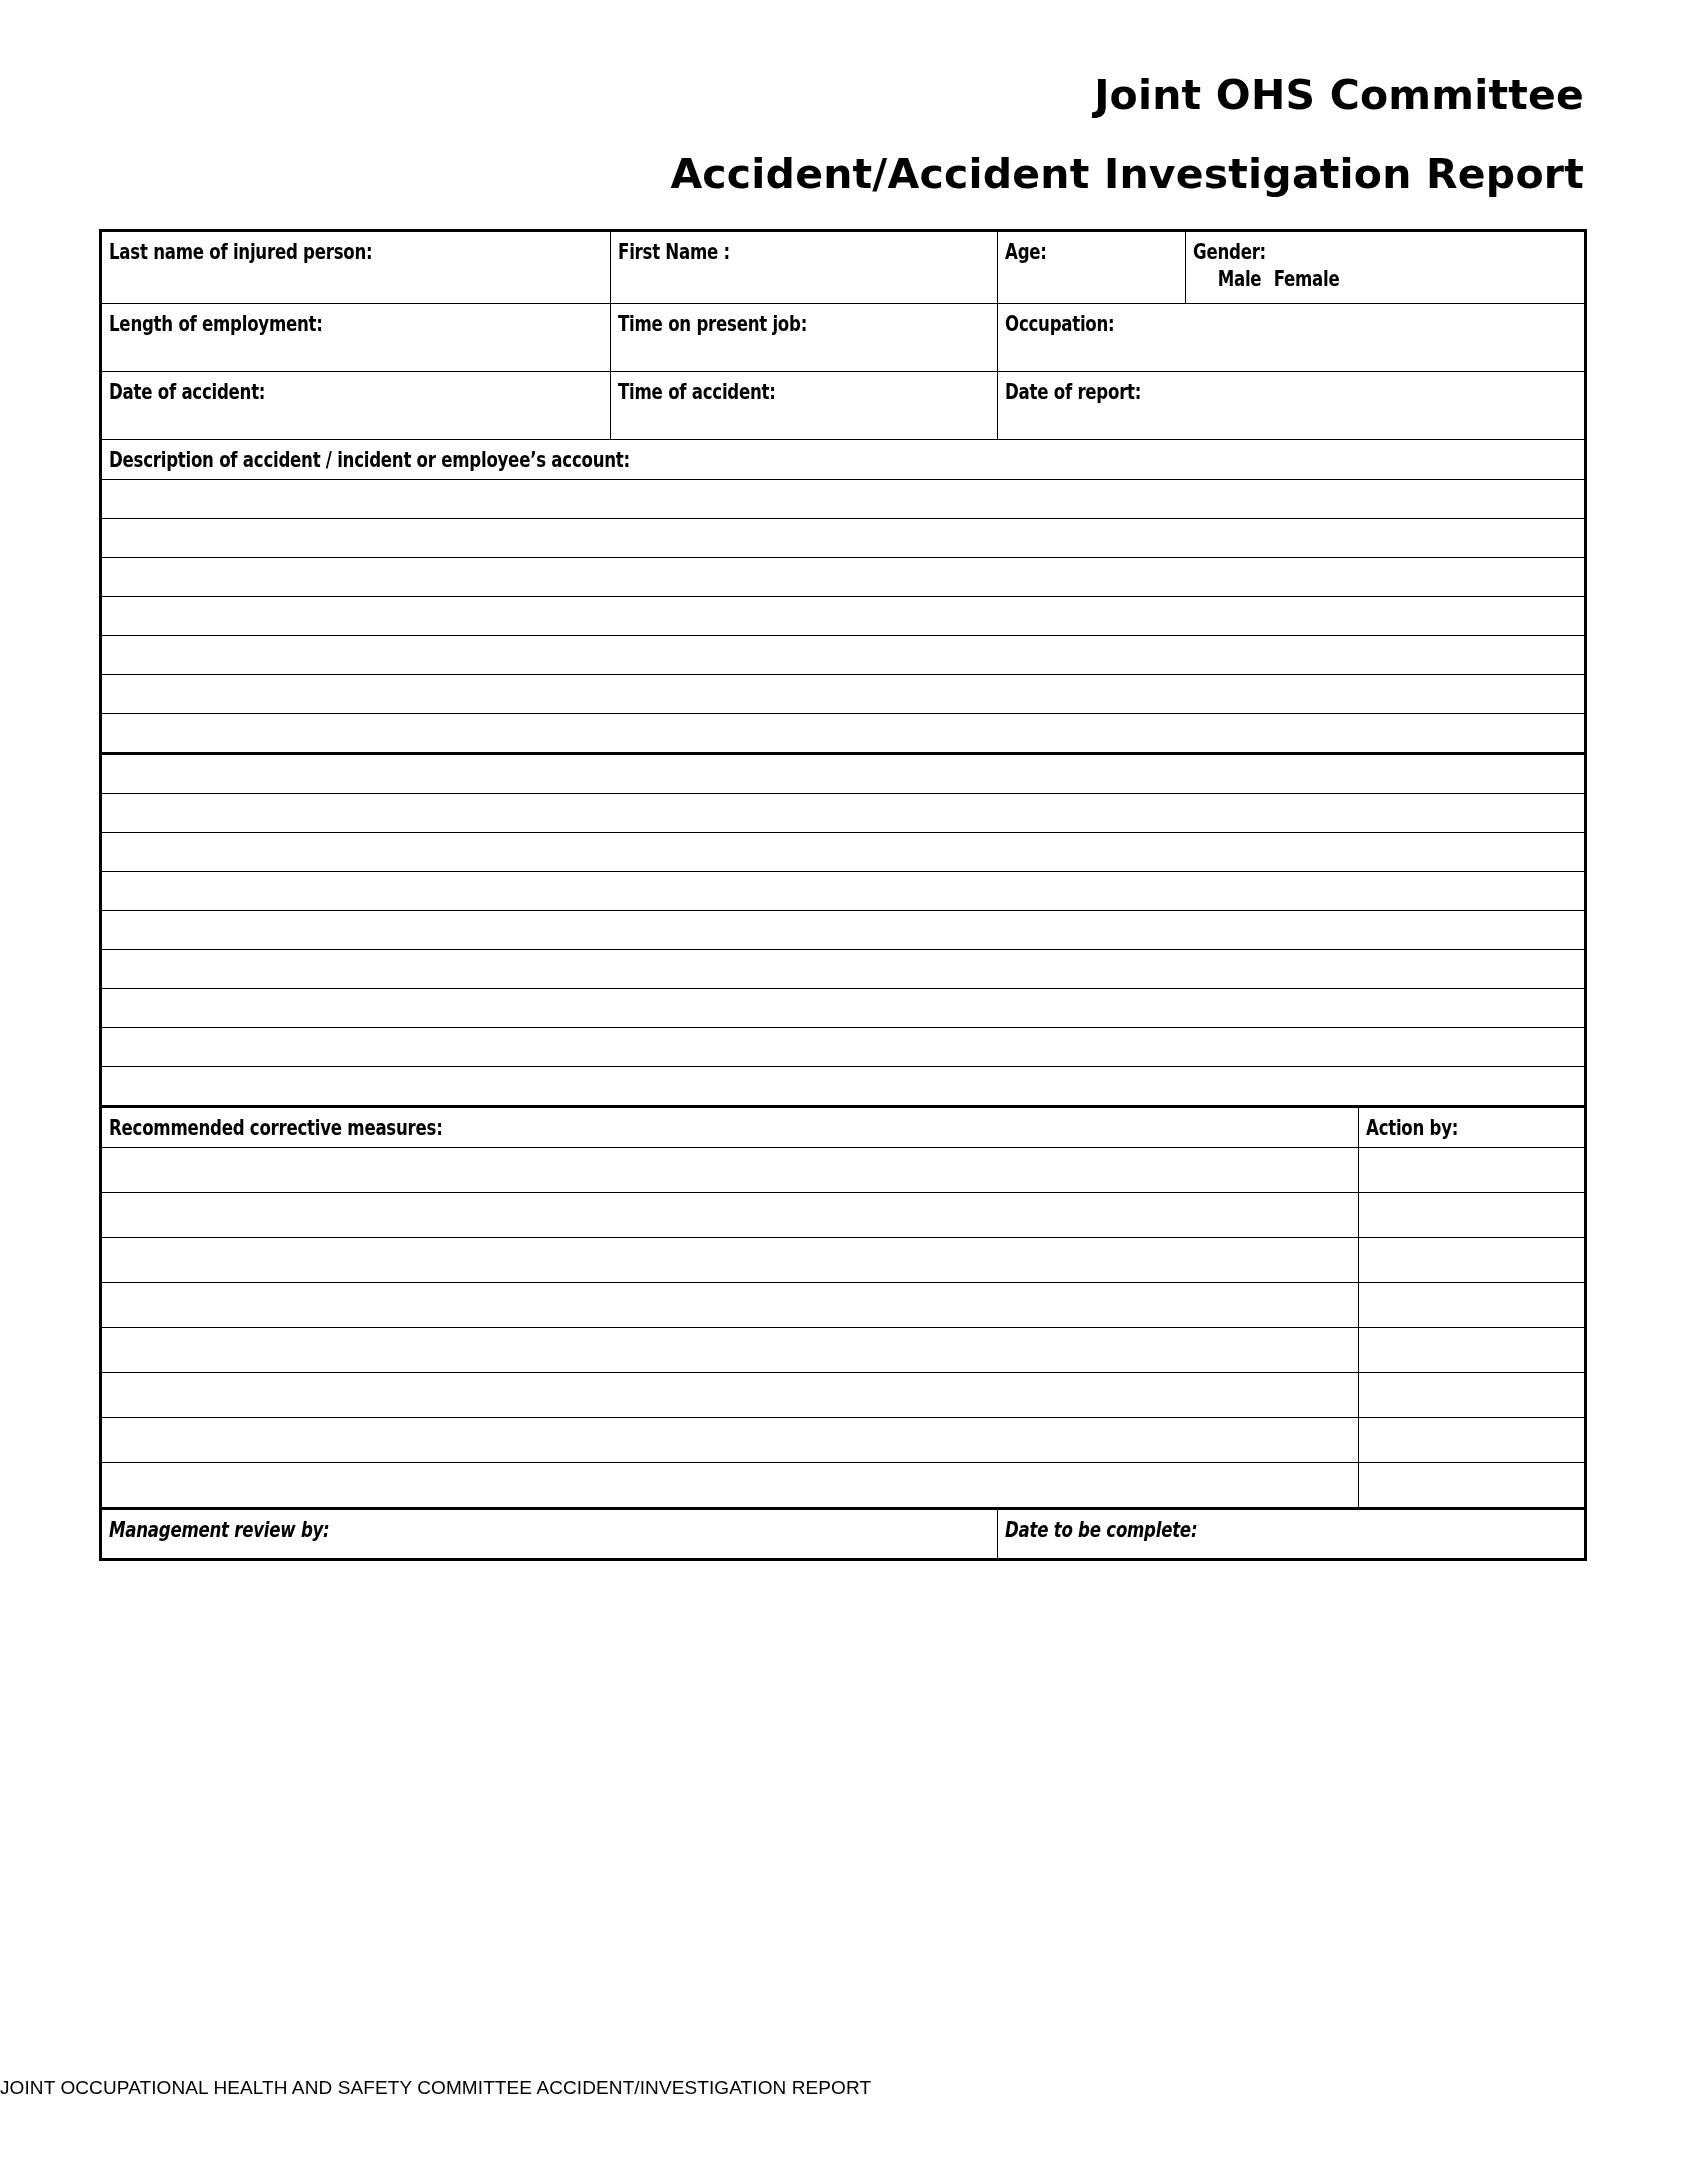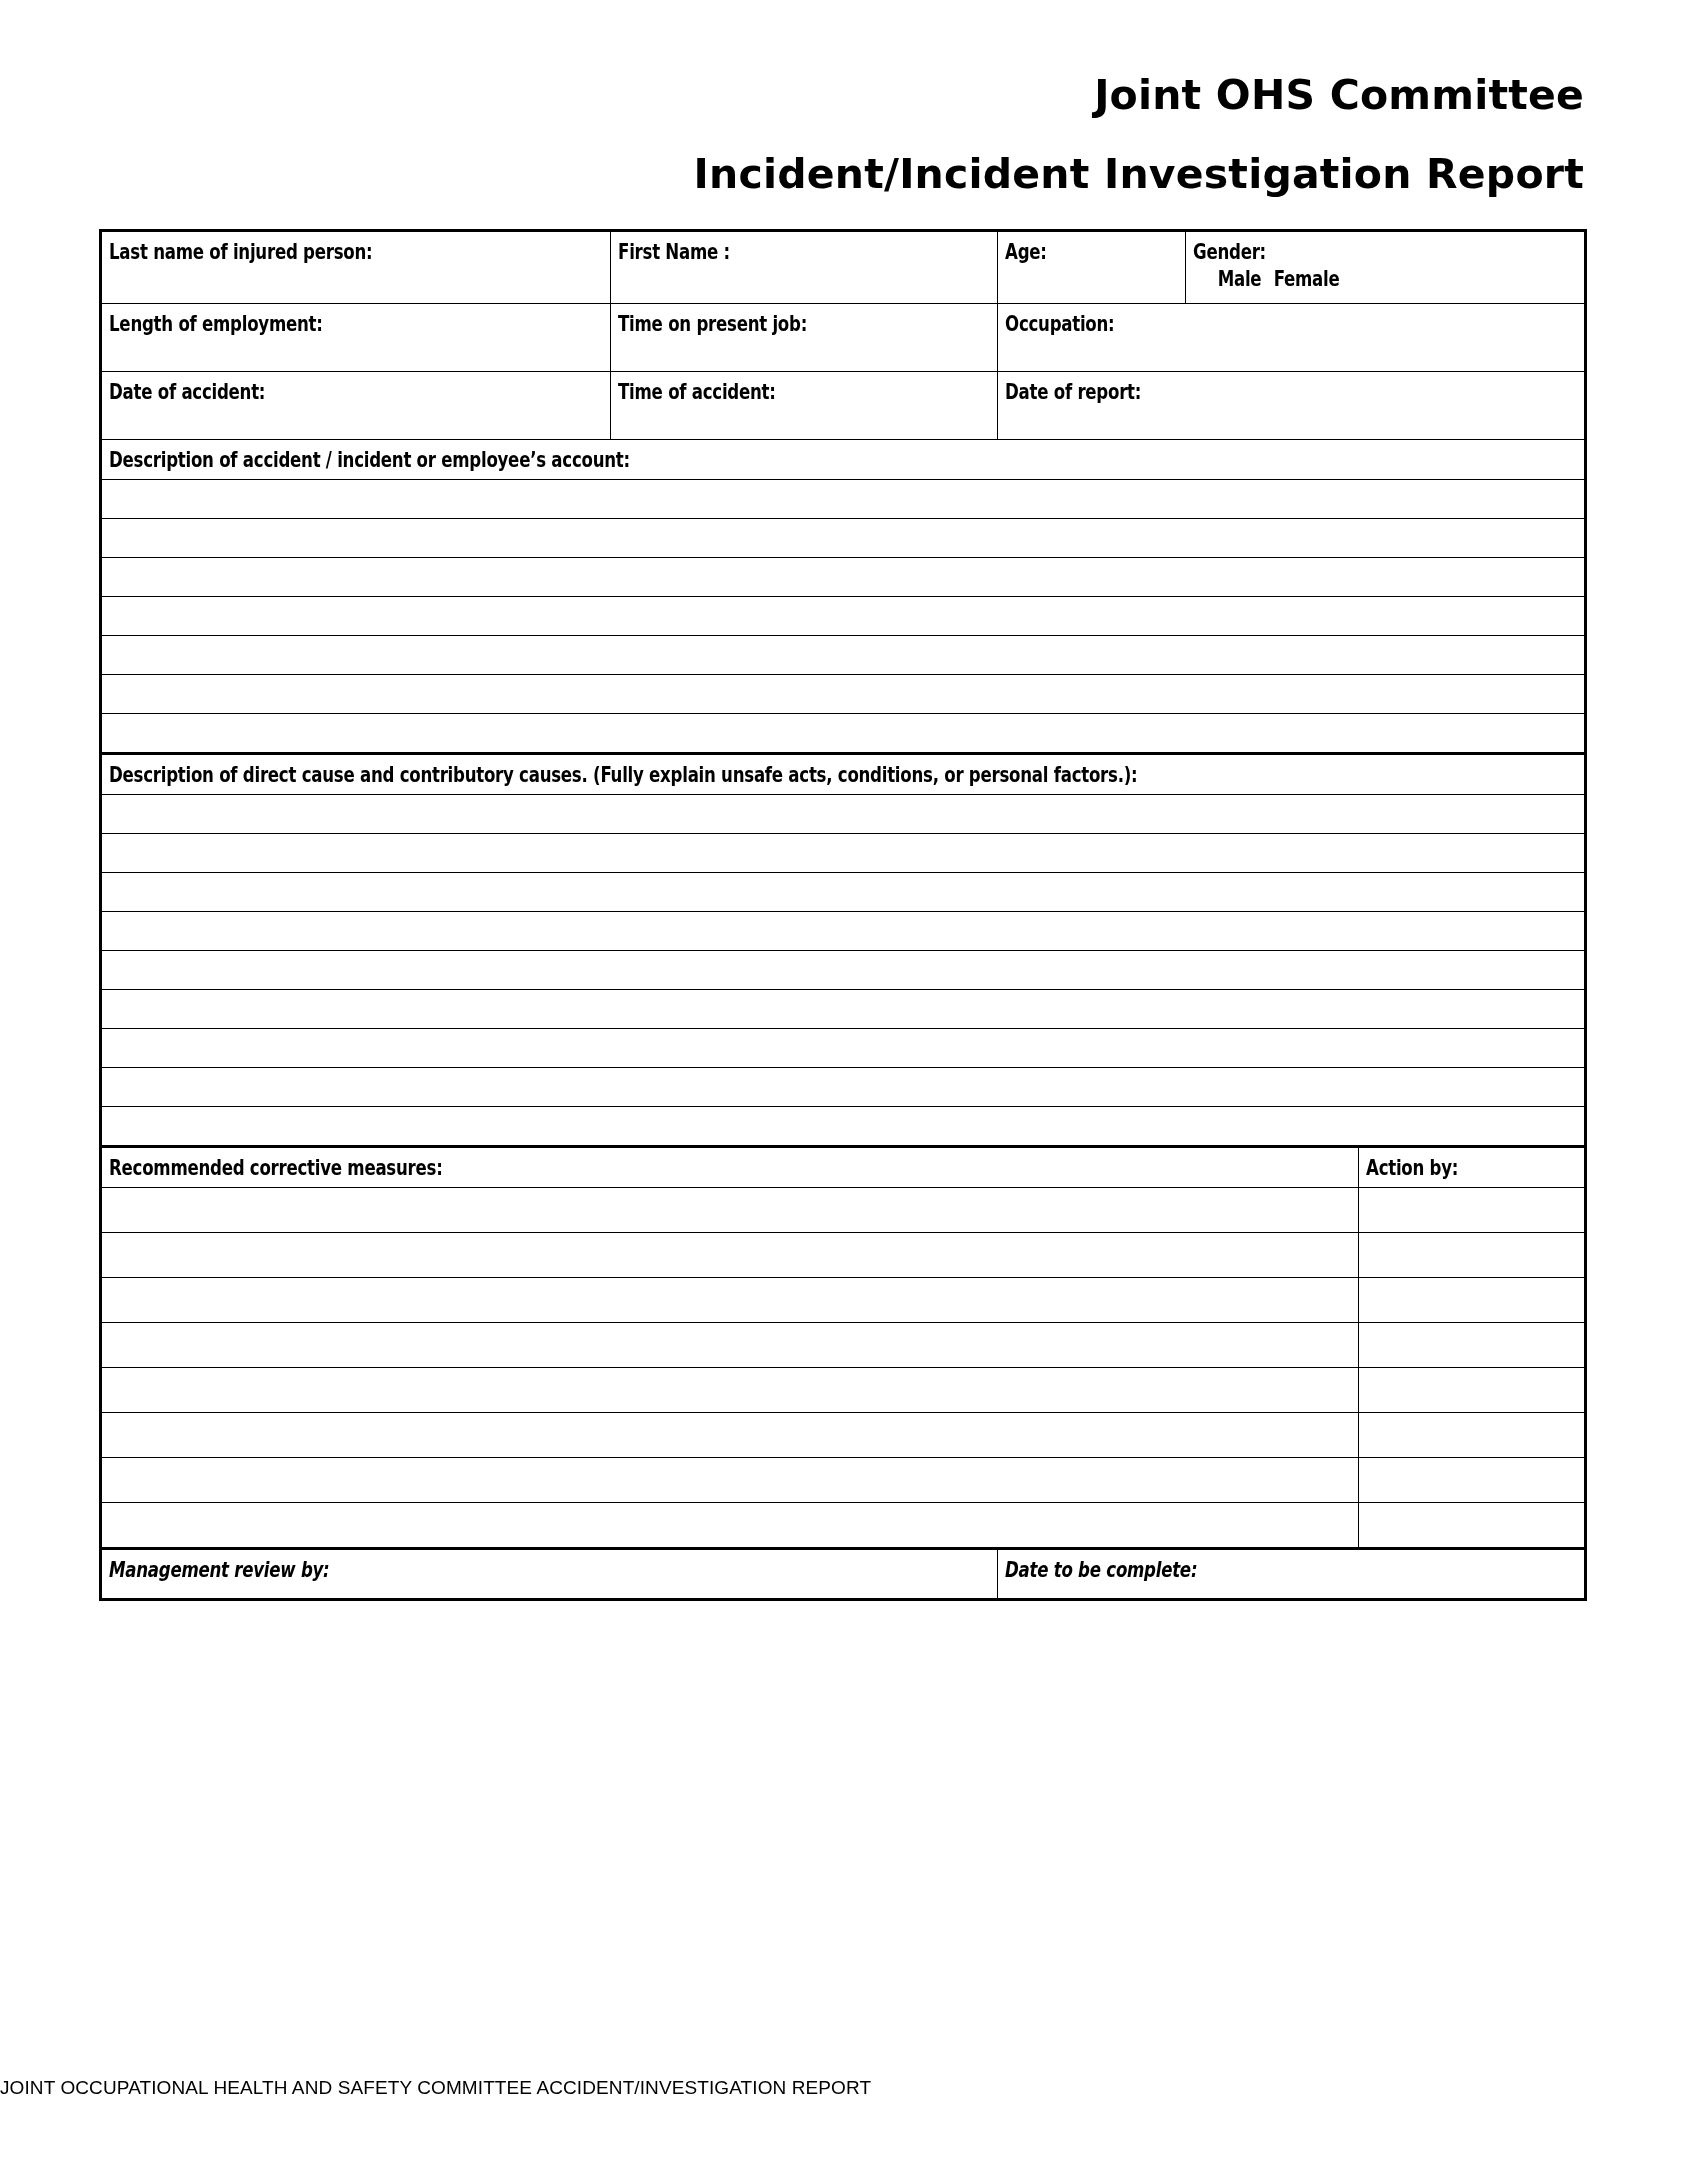--- a/index.html
+++ b/index.html
@@ -112,21 +112,21 @@
     white-space: nowrap;
   }
 </style>
 </head>
 <body>
 
 <div class="page">
 
   <div class="title-block">
     <div class="title-line">Joint OHS Committee</div>
-    <div class="title-line">Incident/Incident Investigation Report</div>
+    <div class="title-line">Accident/Accident Investigation Report</div>
   </div>
 
   <table class="form-table">
     <colgroup>
       <col style="width:510px">
       <col style="width:188px">
       <col style="width:199px">
       <col style="width:188px">
       <col style="width:173px">
       <col style="width:227px">
@@ -195,25 +195,20 @@
     <tr>
           <td class="h-line thick-left thick-right" colspan="6"></td>
         </tr>
     <tr>
           <td class="h-line thick-left thick-right" colspan="6"></td>
         </tr>
     <tr>
           <td class="h-line thick-left thick-right thick-bottom" colspan="6"></td>
         </tr>
 
-    <tr>
-      <td class="h-head thick-left thick-right thick-top" colspan="6">
-        <span class="cell-label wrapable">Description of direct cause and contributory causes. (Fully explain unsafe acts, conditions, or personal factors.):</span>
-      </td>
-    </tr>
 
     <tr>
           <td class="h-line thick-left thick-right" colspan="6"></td>
         </tr>
     <tr>
           <td class="h-line thick-left thick-right" colspan="6"></td>
         </tr>
     <tr>
           <td class="h-line thick-left thick-right" colspan="6"></td>
         </tr>

